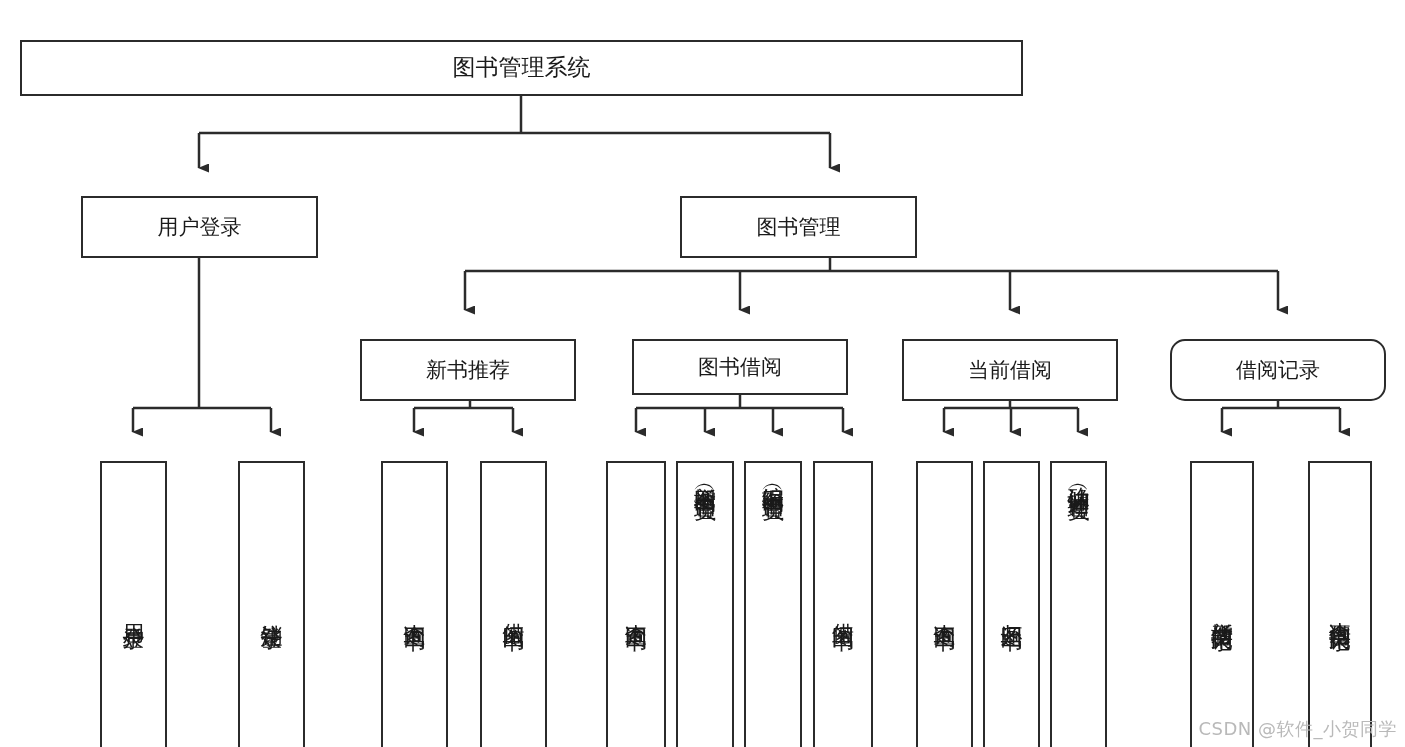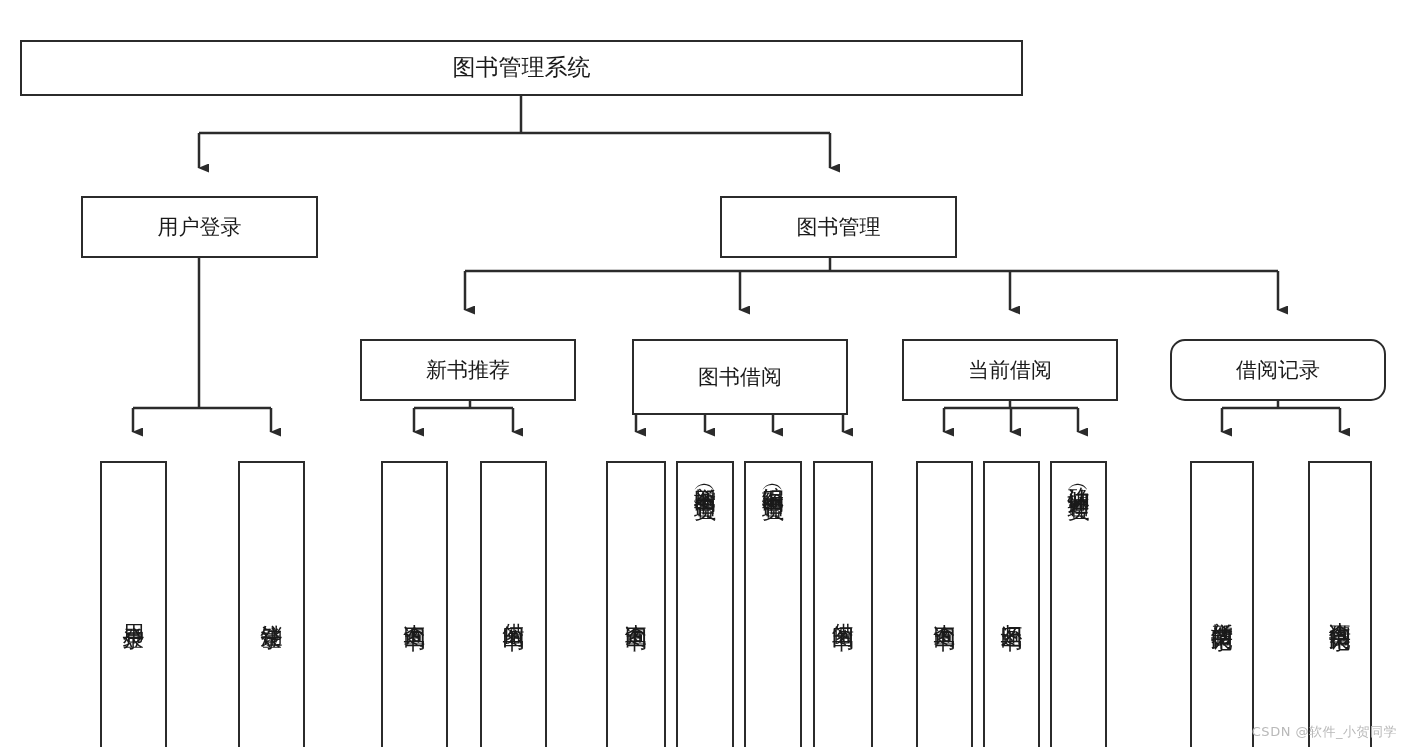--- a/index.html
+++ b/index.html
@@ -64,21 +64,21 @@
     text-orientation: upright;
     font-size: 22px;
     letter-spacing: 2px;
     line-height: 1;
     white-space: nowrap;
   }
   .watermark {
     position: absolute;
     right: 8px;
     bottom: 6px;
-    font-size: 13px;
+    font-size: 18px;
     color: #b9b9b9;
     letter-spacing: 0.5px;
     z-index: 5;
     white-space: nowrap;
   }
 </style>
 </head>
 <body>
 
 <div id="canvas">
@@ -136,29 +136,29 @@
   </svg>
 
   <div class="node root" style="left:20px; top:14px; width:1003px; height:56px;">
     <span class="lbl">图书管理系统</span>
   </div>
 
   <div class="node lvl2" style="left:81px; top:170px; width:237px; height:62px;">
     <span class="lbl">用户登录</span>
   </div>
 
-  <div class="node lvl2" style="left:720px; top:170px; width:237px; height:62px;align-items:center;">
+  <div class="node lvl2" style="left:680px; top:170px; width:237px; height:62px;align-items:center;">
     <span class="lbl">图书管理</span>
   </div>
 
   <div class="node lvl2" style="left:360px; top:313px; width:216px; height:62px;">
     <span class="lbl">新书推荐</span>
   </div>
 
-  <div class="node lvl2" style="left:632px; top:313px; width:216px; height:76px;">
+  <div class="node lvl2" style="left:632px; top:313px; width:216px; height:56px;">
     <span class="lbl">图书借阅</span>
   </div>
 
   <div class="node lvl2" style="left:902px; top:313px; width:216px; height:62px;align-items:center;">
     <span class="lbl">当前借阅</span>
   </div>
 
   <div class="node lvl2" style="left:1170px; top:313px; width:216px; height:62px;border-radius:15px;">
     <span class="lbl">借阅记录</span>
   </div>

